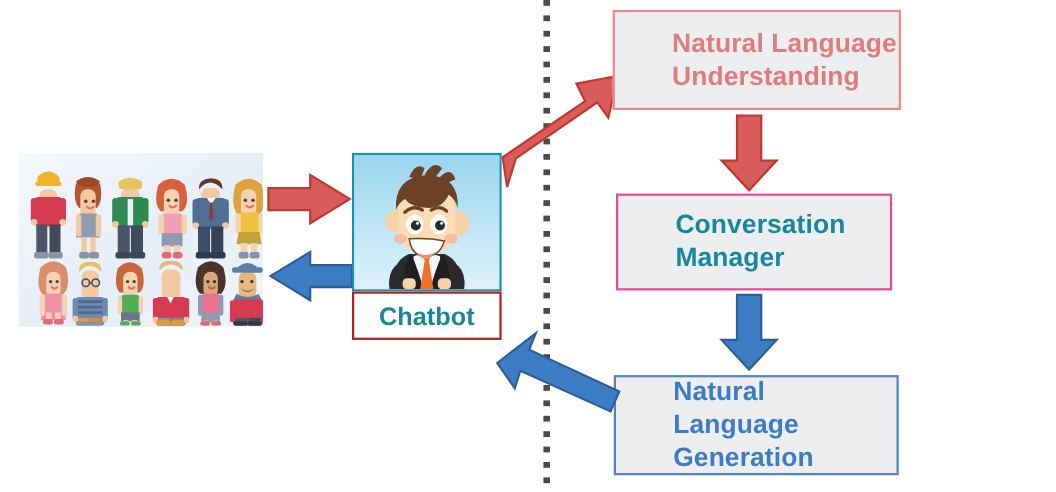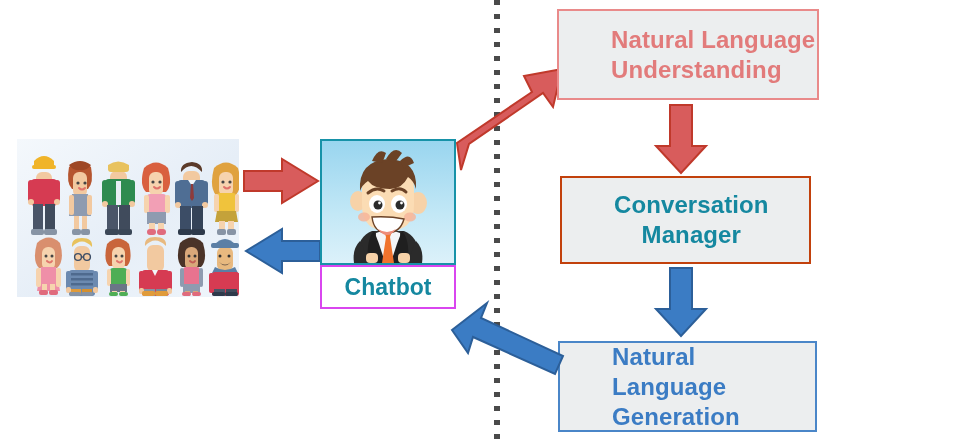--- a/index.html
+++ b/index.html
@@ -55,22 +55,21 @@
   #box-nlu {
     left: 557px; top: 9px;
     width: 262px; height: 91px;
     border: 2px solid #e98a8a;
   }
   #box-nlu .proc-label { color: #e27b7b; }
 
   #box-cm {
     left: 560px; top: 176px;
     width: 251px; height: 88px;
-    border: 2px solid #c2410c;
-    text-align: center;
+    border: 2px solid #ec4899;
   }
   #box-cm .proc-label { color: #1588a0; }
 
   #box-nlg {
     left: 558px; top: 341px;
     width: 259px; height: 91px;
     border: 2px solid #4a86c8;
   }
   #box-nlg .proc-label { color: #3b7cc4; }
 
@@ -87,21 +86,21 @@
     box-sizing: border-box;
     border: 2px solid #1792a8;
     background: linear-gradient(to bottom, #9fd8ef 0%, #bfe6f5 55%, #d6eff9 100%);
     overflow: hidden;
   }
   #chatbot-label-box {
     position: absolute;
     left: 0; top: 126px;
     width: 136px; height: 44px;
     box-sizing: border-box;
-    border: 2px solid #d946ef;
+    border: 2px solid #b91c1c;
     background: #ffffff;
     display: flex;
     align-items: center;
     justify-content: center;
   }
   #chatbot-label-box .chatbot-label {
     font-size: 23px;
     font-weight: bold;
     color: #1588a0;
   }

